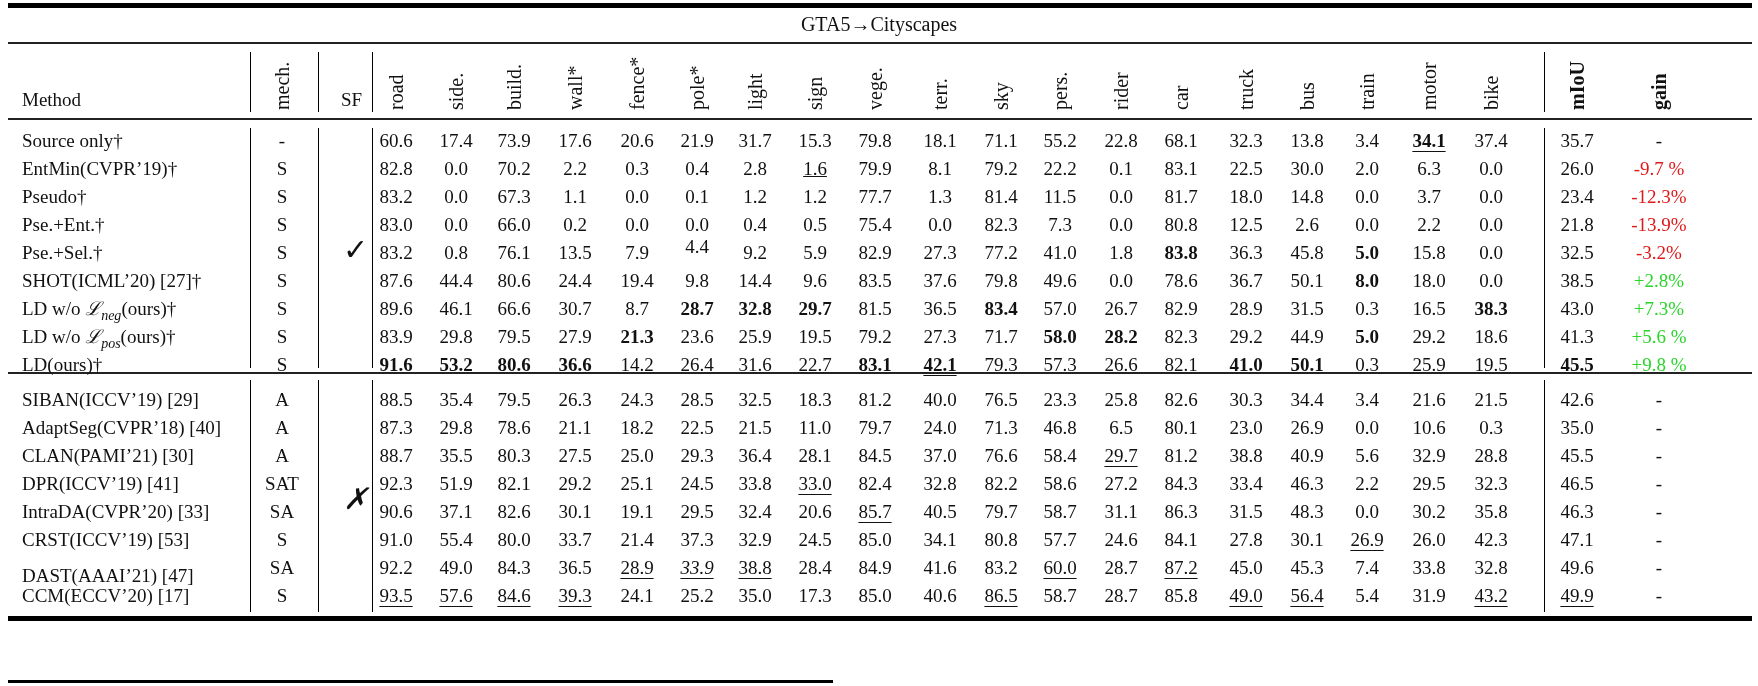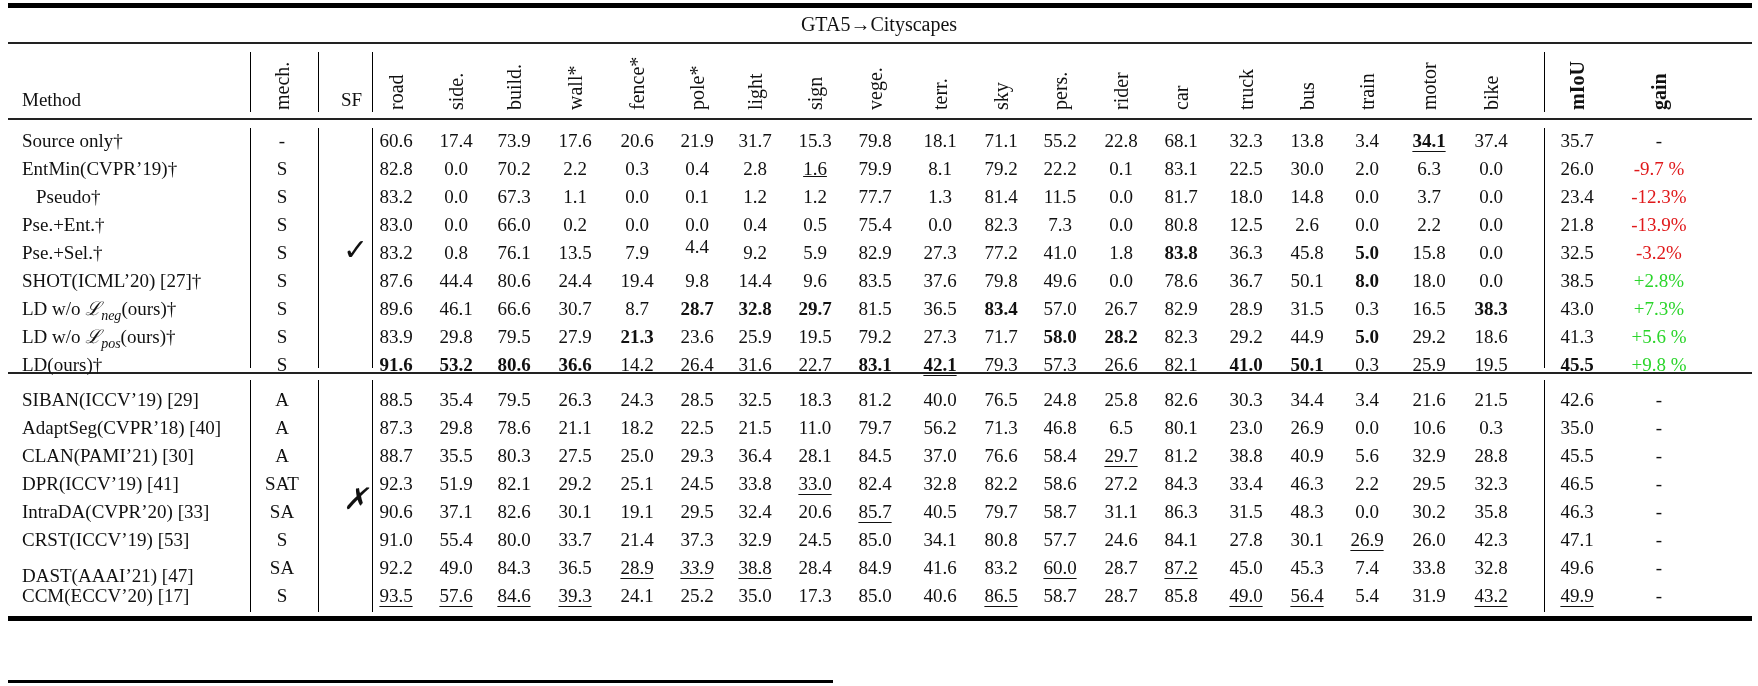--- a/index.html
+++ b/index.html
@@ -114,21 +114,21 @@
     <div class="cell" style="left: 1030px; width: 60px; top: 155px;">22.2</div>
     <div class="cell" style="left: 1091px; width: 60px; top: 155px;">0.1</div>
     <div class="cell" style="left: 1151px; width: 60px; top: 155px;">83.1</div>
     <div class="cell" style="left: 1216px; width: 60px; top: 155px;">22.5</div>
     <div class="cell" style="left: 1277px; width: 60px; top: 155px;">30.0</div>
     <div class="cell" style="left: 1337px; width: 60px; top: 155px;">2.0</div>
     <div class="cell" style="left: 1399px; width: 60px; top: 155px;">6.3</div>
     <div class="cell" style="left: 1461px; width: 60px; top: 155px;">0.0</div>
     <div class="cell" style="left: 1547px; width: 60px; top: 155px;">26.0</div>
     <div class="cell red" style="left: 1614px; width: 90px; top: 155px;">-9.7 %</div>
-    <div class="cell method" style="left: 22px; top: 183px; margin-left: 14px;">Pseudo†</div>
+    <div class="cell method" style="left: 22px; top: 183px;">Pseudo†</div>
     <div class="cell" style="left: 252px; width: 60px; top: 183px;">S</div>
     <div class="cell" style="left: 366px; width: 60px; top: 183px;">83.2</div>
     <div class="cell" style="left: 426px; width: 60px; top: 183px;">0.0</div>
     <div class="cell" style="left: 484px; width: 60px; top: 183px;">67.3</div>
     <div class="cell" style="left: 545px; width: 60px; top: 183px;">1.1</div>
     <div class="cell" style="left: 607px; width: 60px; top: 183px;">0.0</div>
     <div class="cell" style="left: 667px; width: 60px; top: 183px;">0.1</div>
     <div class="cell" style="left: 725px; width: 60px; top: 183px;">1.2</div>
     <div class="cell" style="left: 785px; width: 60px; top: 183px;">1.2</div>
     <div class="cell" style="left: 845px; width: 60px; top: 183px;">77.7</div>
@@ -288,42 +288,42 @@
     <div class="cell" style="left: 426px; width: 60px; top: 386px;">35.4</div>
     <div class="cell" style="left: 484px; width: 60px; top: 386px;">79.5</div>
     <div class="cell" style="left: 545px; width: 60px; top: 386px;">26.3</div>
     <div class="cell" style="left: 607px; width: 60px; top: 386px;">24.3</div>
     <div class="cell" style="left: 667px; width: 60px; top: 386px;">28.5</div>
     <div class="cell" style="left: 725px; width: 60px; top: 386px;">32.5</div>
     <div class="cell" style="left: 785px; width: 60px; top: 386px;">18.3</div>
     <div class="cell" style="left: 845px; width: 60px; top: 386px;">81.2</div>
     <div class="cell" style="left: 910px; width: 60px; top: 386px;">40.0</div>
     <div class="cell" style="left: 971px; width: 60px; top: 386px;">76.5</div>
-    <div class="cell" style="left: 1030px; width: 60px; top: 386px;">24.8</div>
+    <div class="cell" style="left: 1030px; width: 60px; top: 386px;">23.3</div>
     <div class="cell" style="left: 1091px; width: 60px; top: 386px;">25.8</div>
     <div class="cell" style="left: 1151px; width: 60px; top: 386px;">82.6</div>
     <div class="cell" style="left: 1216px; width: 60px; top: 386px;">30.3</div>
     <div class="cell" style="left: 1277px; width: 60px; top: 386px;">34.4</div>
     <div class="cell" style="left: 1337px; width: 60px; top: 386px;">3.4</div>
     <div class="cell" style="left: 1399px; width: 60px; top: 386px;">21.6</div>
     <div class="cell" style="left: 1461px; width: 60px; top: 386px;">21.5</div>
     <div class="cell" style="left: 1547px; width: 60px; top: 386px;">42.6</div>
     <div class="cell" style="left: 1614px; width: 90px; top: 386px;">-</div>
     <div class="cell method" style="left: 22px; top: 414px;">AdaptSeg(CVPR’18) [40]</div>
     <div class="cell" style="left: 252px; width: 60px; top: 414px;">A</div>
     <div class="cell" style="left: 366px; width: 60px; top: 414px;">87.3</div>
     <div class="cell" style="left: 426px; width: 60px; top: 414px;">29.8</div>
     <div class="cell" style="left: 484px; width: 60px; top: 414px;">78.6</div>
     <div class="cell" style="left: 545px; width: 60px; top: 414px;">21.1</div>
     <div class="cell" style="left: 607px; width: 60px; top: 414px;">18.2</div>
     <div class="cell" style="left: 667px; width: 60px; top: 414px;">22.5</div>
     <div class="cell" style="left: 725px; width: 60px; top: 414px;">21.5</div>
     <div class="cell" style="left: 785px; width: 60px; top: 414px;">11.0</div>
     <div class="cell" style="left: 845px; width: 60px; top: 414px;">79.7</div>
-    <div class="cell" style="left: 910px; width: 60px; top: 414px;">56.2</div>
+    <div class="cell" style="left: 910px; width: 60px; top: 414px;">24.0</div>
     <div class="cell" style="left: 971px; width: 60px; top: 414px;">71.3</div>
     <div class="cell" style="left: 1030px; width: 60px; top: 414px;">46.8</div>
     <div class="cell" style="left: 1091px; width: 60px; top: 414px;">6.5</div>
     <div class="cell" style="left: 1151px; width: 60px; top: 414px;">80.1</div>
     <div class="cell" style="left: 1216px; width: 60px; top: 414px;">23.0</div>
     <div class="cell" style="left: 1277px; width: 60px; top: 414px;">26.9</div>
     <div class="cell" style="left: 1337px; width: 60px; top: 414px;">0.0</div>
     <div class="cell" style="left: 1399px; width: 60px; top: 414px;">10.6</div>
     <div class="cell" style="left: 1461px; width: 60px; top: 414px;">0.3</div>
     <div class="cell" style="left: 1547px; width: 60px; top: 414px;">35.0</div>

